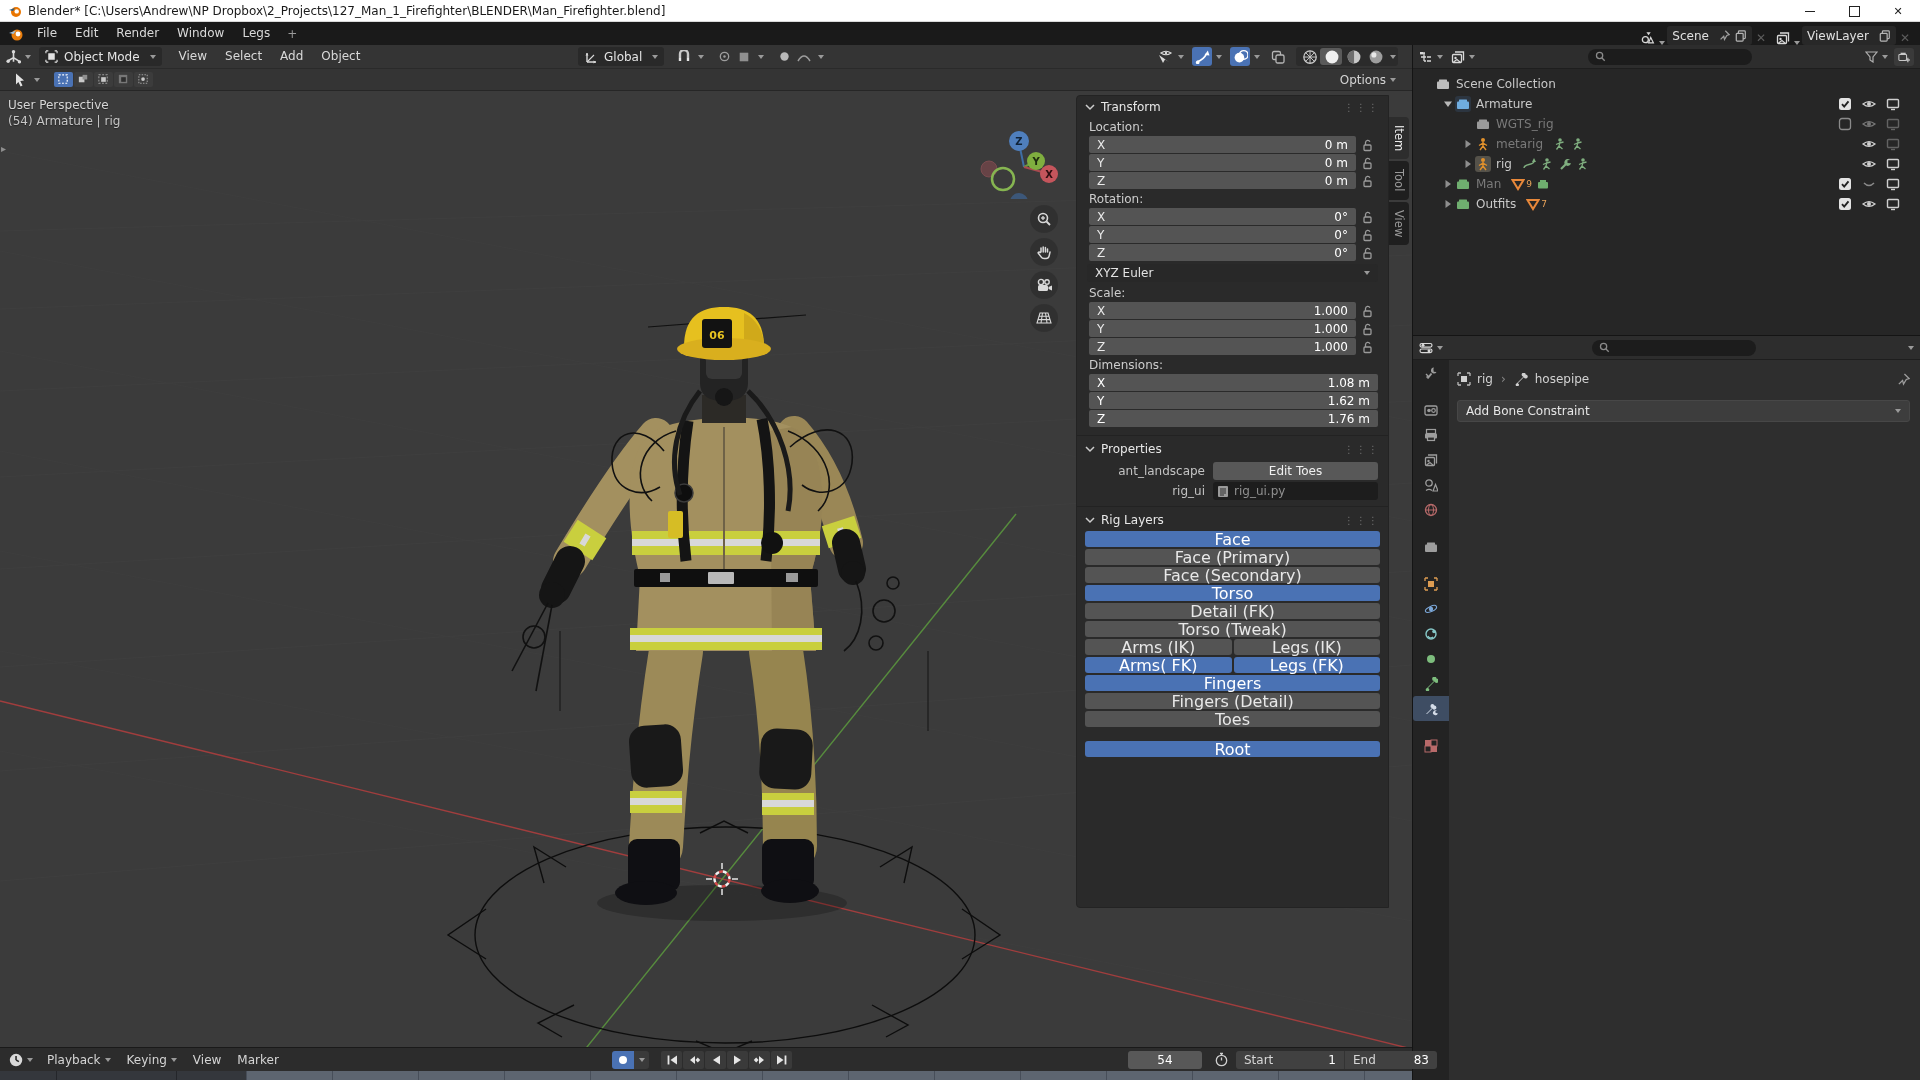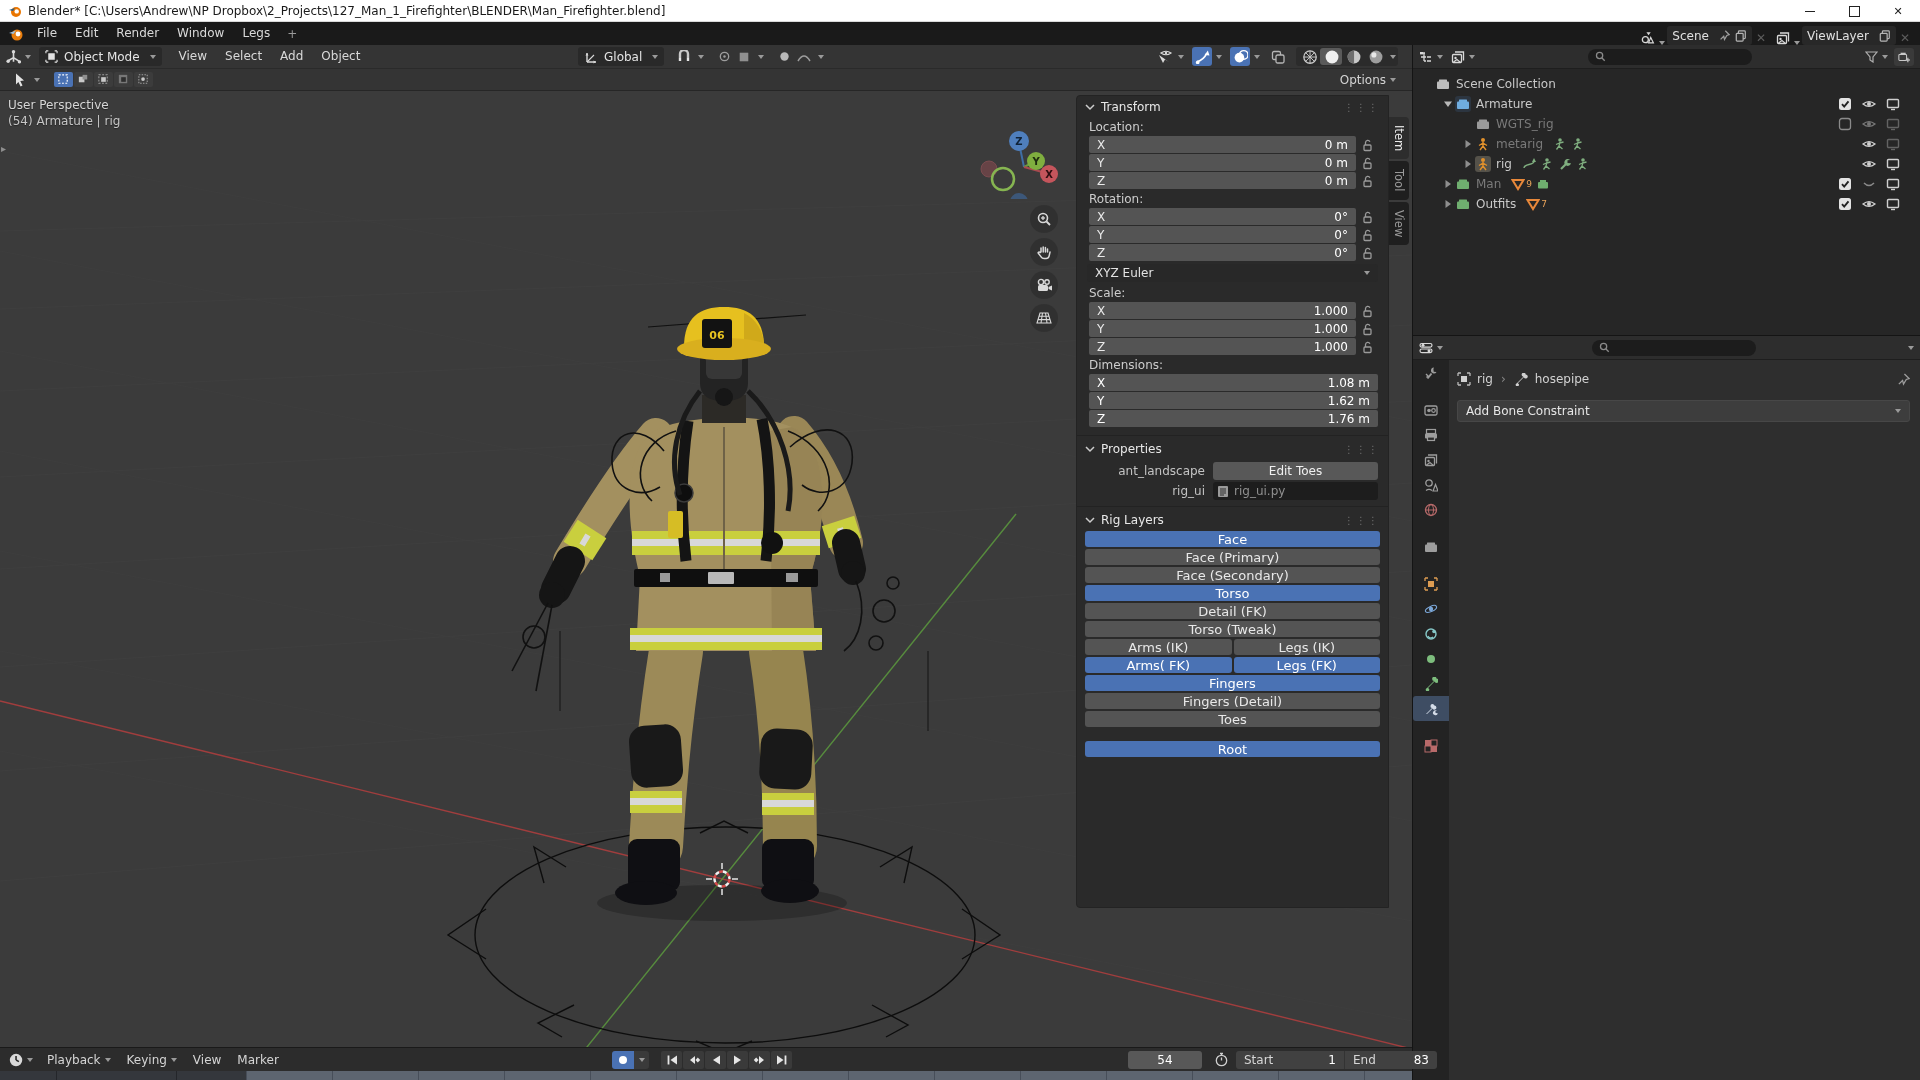--- a/index.html
+++ b/index.html
@@ -53,21 +53,21 @@
   .axis-field .val{margin-left:auto;}
   .lockwrap{width:22px;display:flex;justify-content:center;}
   .dimrow{display:flex;align-items:center;background:#545454;height:17px;border-radius:2px;margin:0 10px 1px 12px;padding:0 8px;color:#fff;}
   .dimrow .val{margin-left:auto;}
   .np-drop{display:flex;align-items:center;background:#282828;height:18px;border-radius:3px;margin:3px 10px 2px 10px;padding:0 8px;color:#e2e2e2;}
   .prop-row{display:flex;align-items:center;margin:2px 10px;}
   .prop-lab{width:118px;text-align:right;color:#c3c3c3;padding-right:8px;}
   .prop-btn{flex:1;background:#585858;height:18px;border-radius:3px;display:flex;align-items:center;justify-content:center;color:#f0f0f0;}
   .prop-txt{flex:1;background:#1d1d1d;height:18px;border-radius:3px;display:flex;align-items:center;padding:0 4px;color:#8f8f8f;}
   .rig-row{display:flex;margin:0 8px 2px 8px;gap:2px;}
-  .rig-btn{flex:1;height:16px;border-radius:3px;background:#545454;color:#e8e8e8;display:flex;align-items:center;justify-content:center;font-size:13px;}
+  .rig-btn{flex:1;height:16px;border-radius:3px;background:#545454;color:#e8e8e8;display:flex;align-items:center;justify-content:center;font-size:16px;}
   .rig-btn.on{background:#4a72b4;color:#fff;}
   #ntabs{position:absolute;left:1389px;top:26px;width:22px;}
   .ntab{writing-mode:vertical-rl;background:#1f1f1f;color:#9a9a9a;padding:8px 3px;border-radius:0 4px 4px 0;margin-bottom:2px;font-size:11.5px;}
   .ntab.active{background:#2d2d2d;color:#eaeaea;}
   
   #outliner{position:absolute;left:1412px;top:45px;width:508px;height:290px;background:#262626;border-left:1px solid #141414;box-sizing:border-box;}
   .ed-hdr{height:24px;background:#2d2d2d;border-bottom:1px solid #1e1e1e;display:flex;align-items:center;padding:0 6px;box-sizing:border-box;}
   .searchbox{display:flex;align-items:center;background:#1c1c1c;border-radius:9px;height:16px;width:150px;padding:0 7px;}
   .ol-row{display:flex;align-items:center;height:20px;padding-right:20px;}
   .ol-name{margin-left:5px;color:#c9c9c9;white-space:nowrap;}

